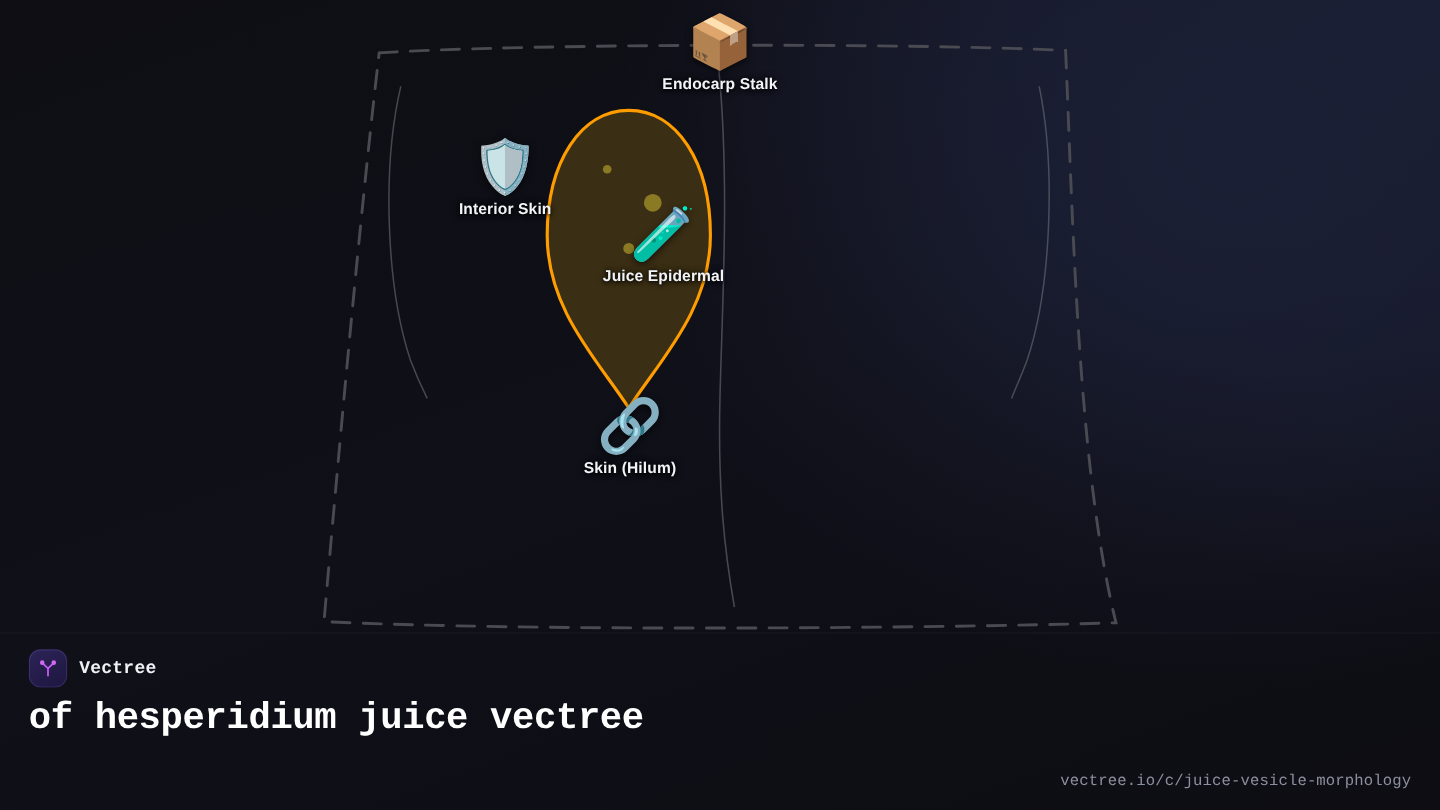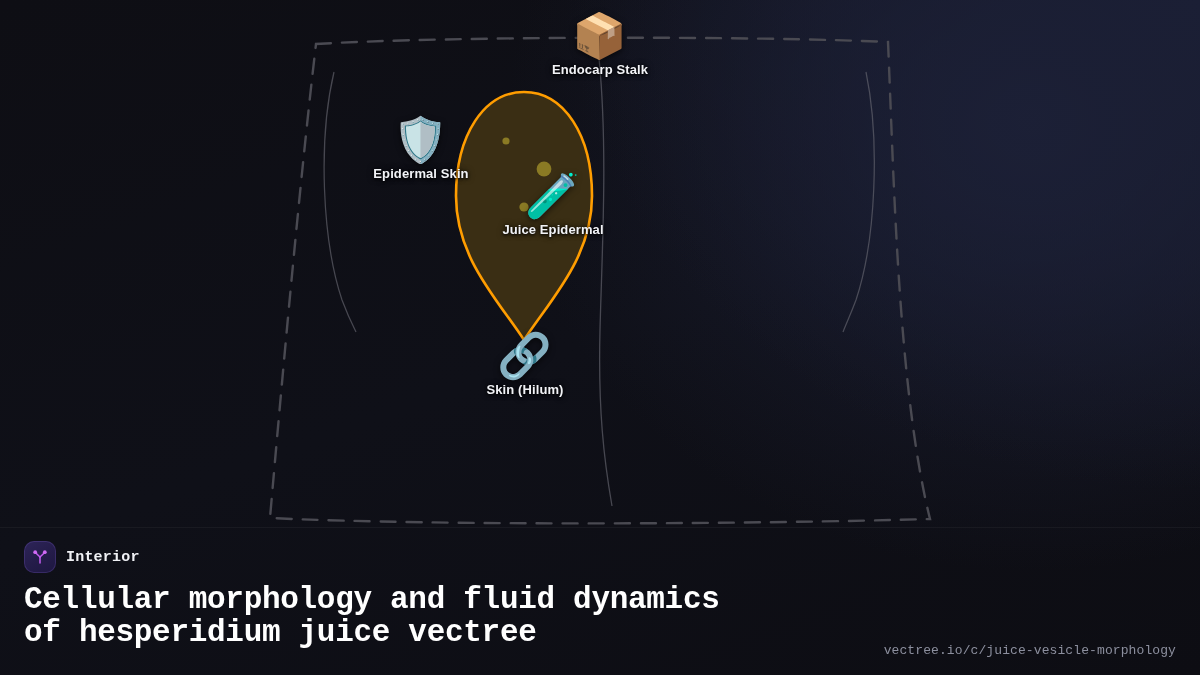--- a/index.html
+++ b/index.html
@@ -142,21 +142,21 @@
       <circle cx="524" cy="207" r="4.6" fill="#8a7a24"></circle>
     </svg>
 
     <div class="node" style="left:600px; top:14px;">
       <span class="emoji">📦</span>
       <span class="label">Endocarp Stalk</span>
     </div>
 
     <div class="node" style="left:421px; top:118px;">
       <span class="emoji">🛡️</span>
-      <span class="label">Epidermal Skin</span>
+      <span class="label">Interior Skin</span>
     </div>
 
     <div class="node" style="left:553px; top:174px;">
       <span class="emoji">🧪</span>
       <span class="label">Juice Epidermal</span>
     </div>
 
     <div class="node" style="left:525px; top:334px;">
       <span class="emoji">🔗</span>
       <span class="label">Skin (Hilum)</span>
@@ -172,23 +172,22 @@
         <svg width="20" height="20" viewBox="0 0 20 20">
           <g stroke="#c45cf0" stroke-width="1.5" fill="none" stroke-linecap="round">
             <path d="M10 16 L10 10"></path>
             <path d="M10 10 L5.6 5.8"></path>
             <path d="M10 10 L14.4 5.8"></path>
           </g>
           <circle cx="5.2" cy="5.2" r="1.9" fill="#d06af5"></circle>
           <circle cx="14.8" cy="5.2" r="1.9" fill="#d06af5"></circle>
         </svg>
       </span>
-      <span id="brand-name">Interior</span>
+      <span id="brand-name">Vectree</span>
     </div>
 
     <div id="headline">
-      <div>Cellular morphology and fluid dynamics</div>
       <div>of hesperidium juice vectree</div>
     </div>
 
     <div id="url">vectree.io/c/juice-vesicle-morphology</div>
   </div>
 </div>
 
 </body></html>

